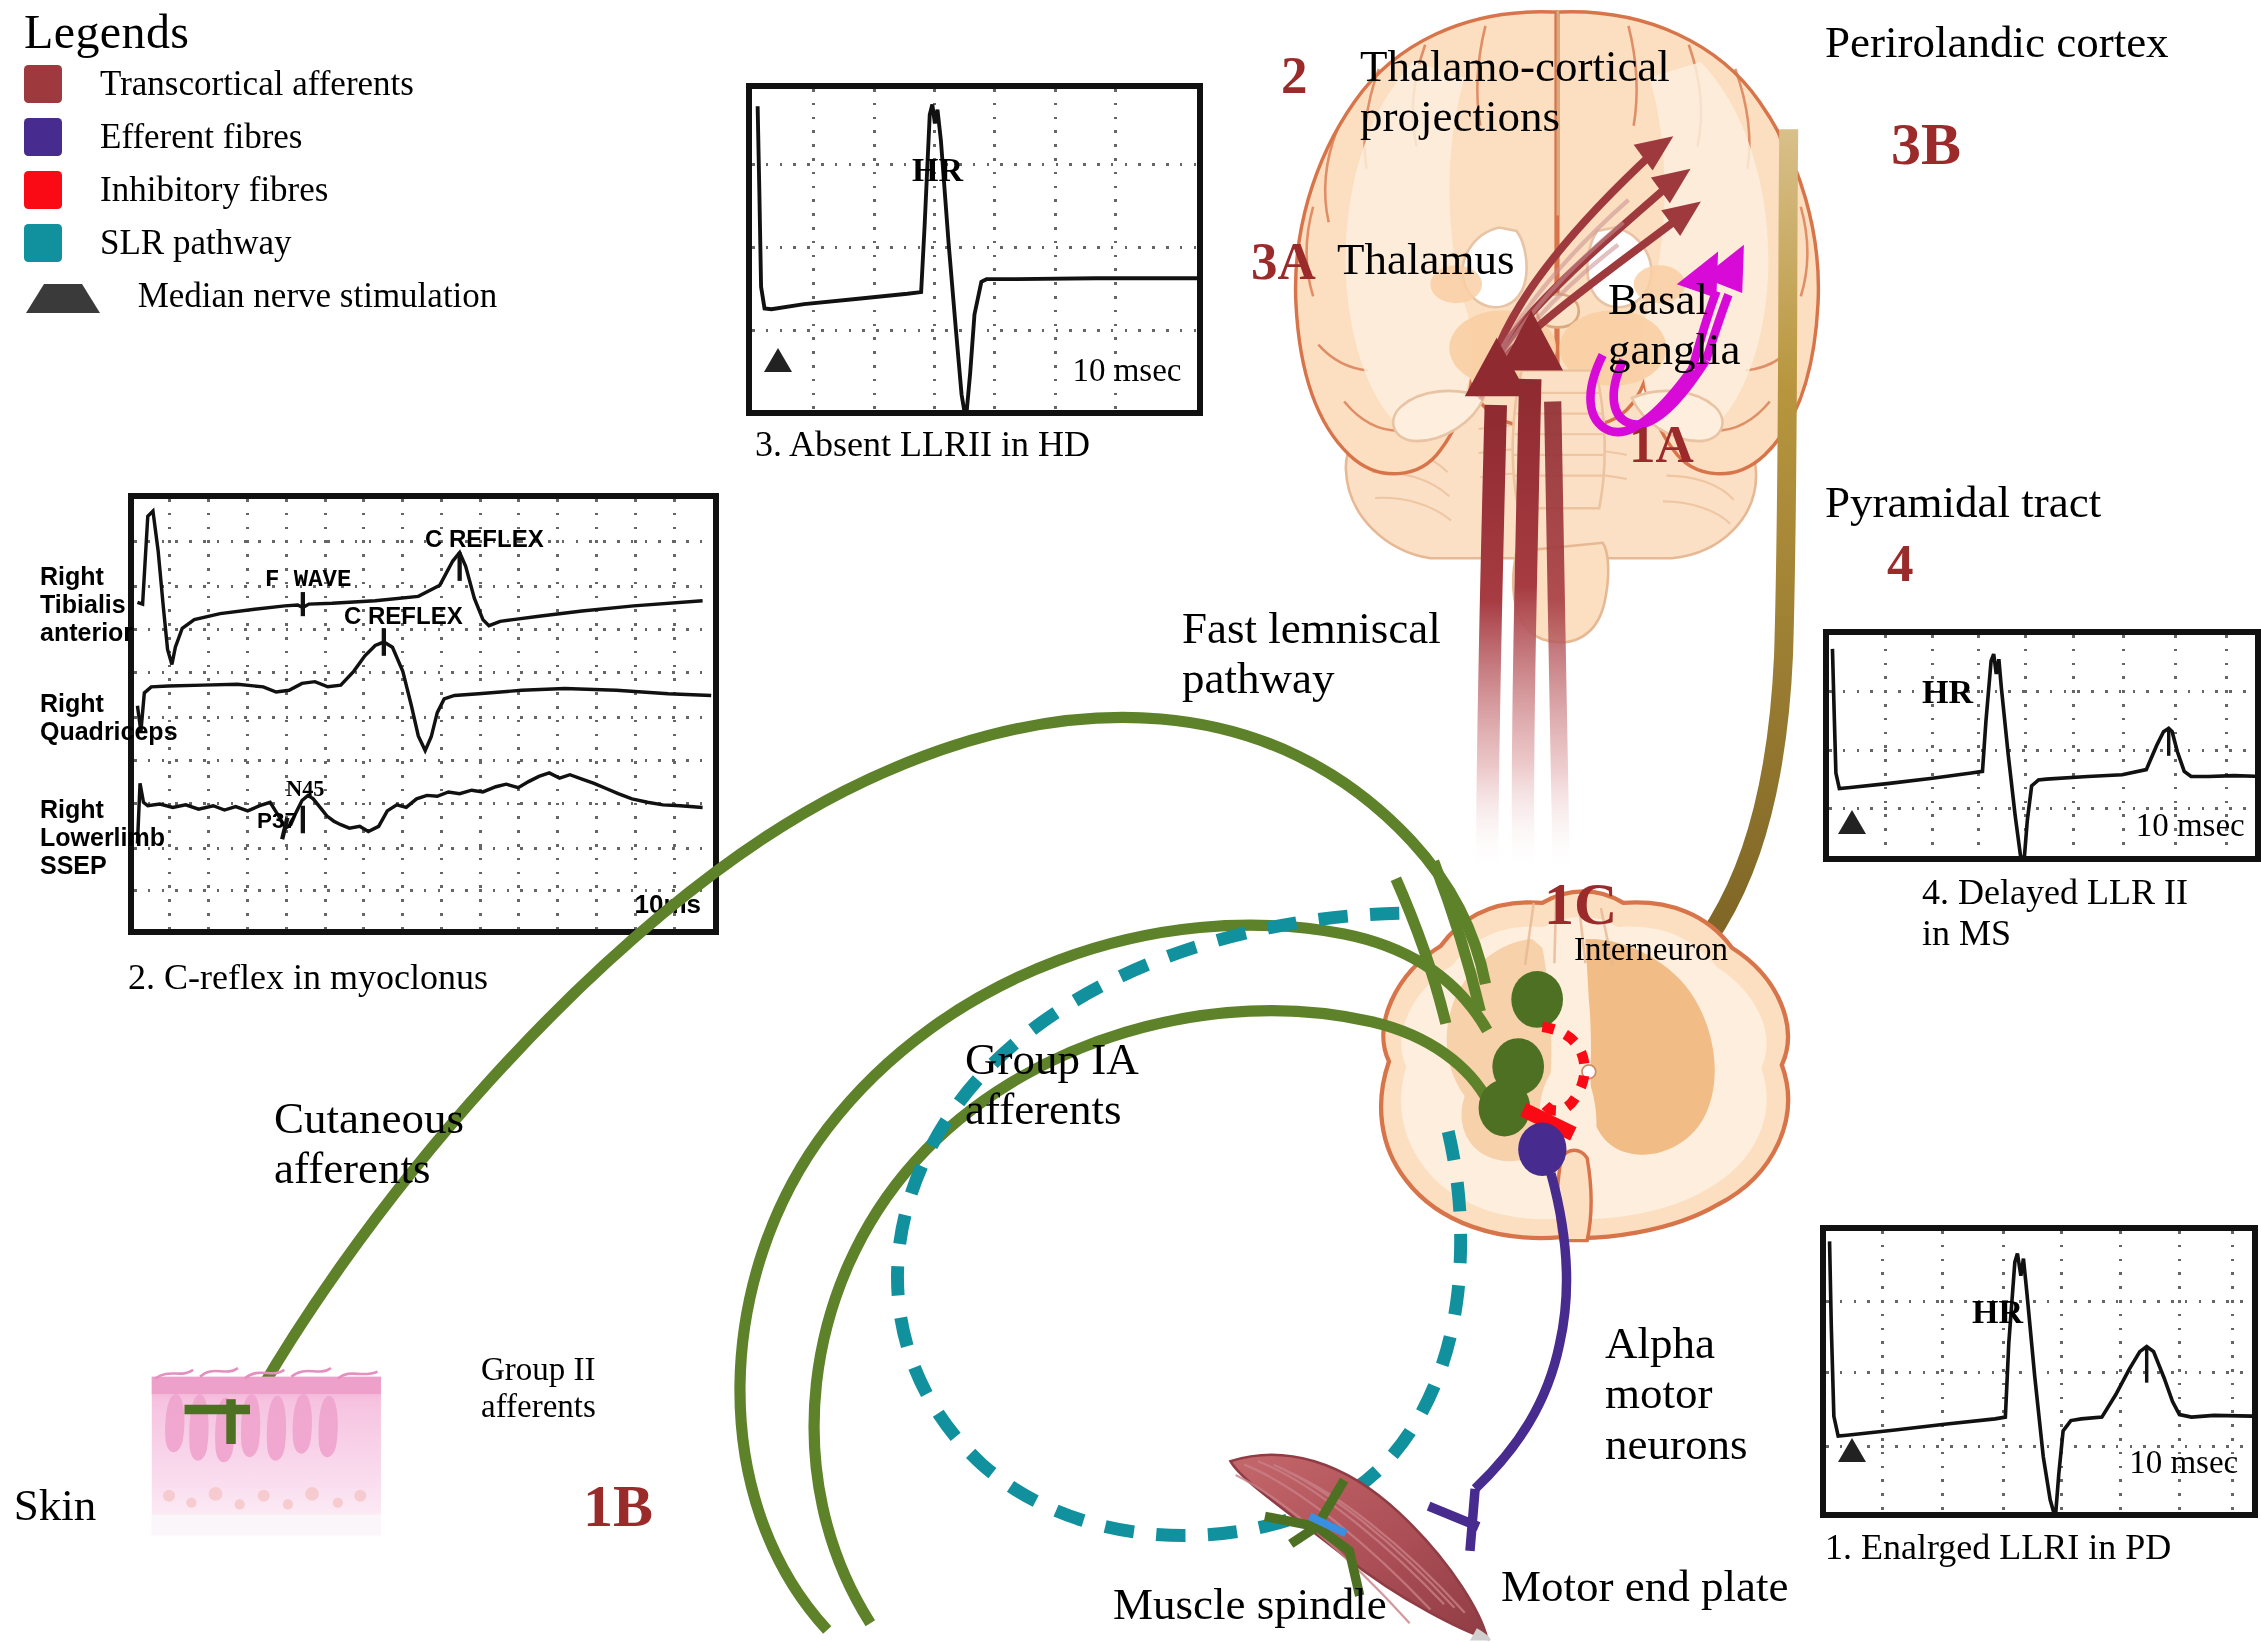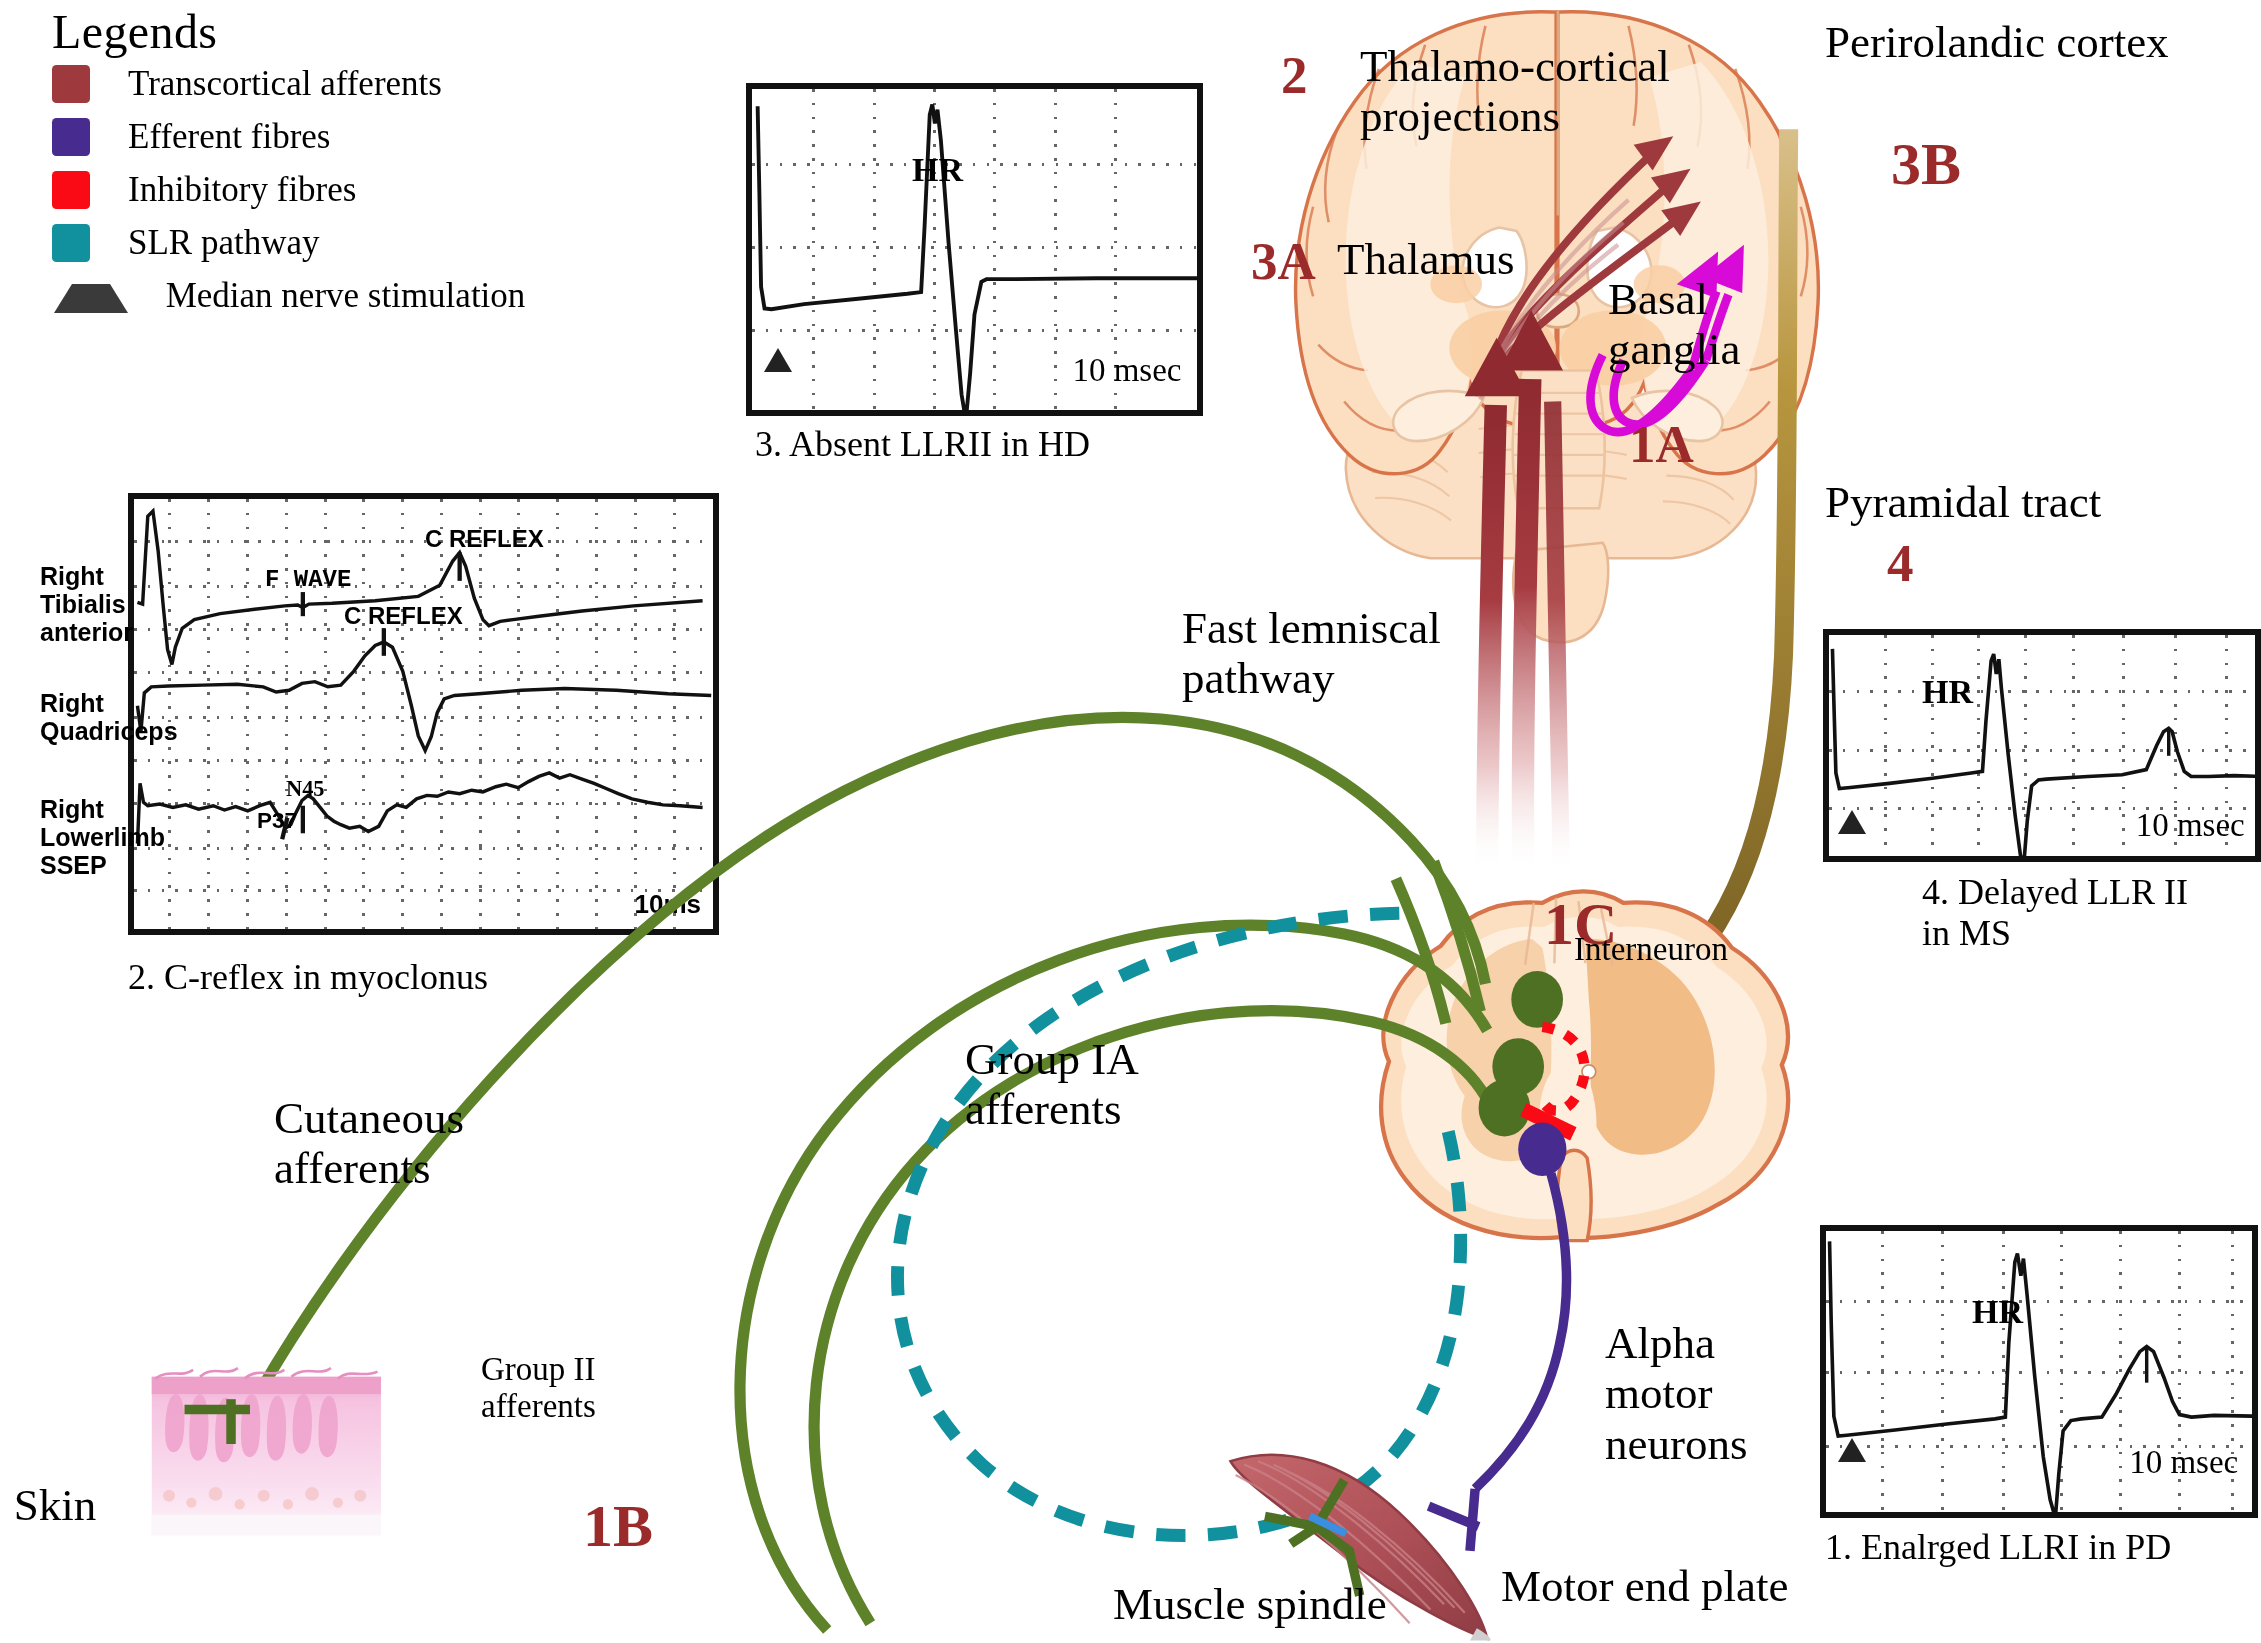--- a/index.html
+++ b/index.html
@@ -2,21 +2,21 @@
 <html style="font-size:13.8px"><head>
 <meta charset="utf-8">
 <style>
   html,body{margin:0;padding:0;background:#ffffff;}
   body{width:2261px;height:1643px;position:relative;overflow:hidden;
        font-family:"Liberation Serif","DejaVu Serif",serif;color:#000;}
 
   .abs{position:absolute;}
 
   
-  #legend{left:24px;top:6.9px;width:534px;margin-left:28px;}
+  #legend{left:24px;top:6.9px;width:534px;}
   #legend-title{font-size:48px;line-height:1.05;letter-spacing:0.4px;}
   .legend-row{display:flex;align-items:center;height:53px;}
   .legend-swatch{width:38px;height:38px;border-radius:4.3px;flex:0 0 38px;margin-right:0px;}
   .legend-tri{width:0;height:0;border-left:18px solid transparent;border-right:18px solid transparent;
               border-bottom:29px solid #3a3a3a;margin-left:1.7px;margin-top:5.2px;flex:0 0 38px;}
   .legend-label{font-size:35px;margin-left:38px;white-space:nowrap;}
 
   
   .emg{background:#fff;border:6px solid #111;box-sizing:border-box;position:absolute;}
   .emg-inner{position:absolute;inset:0;overflow:hidden;}
@@ -29,21 +29,21 @@
       background-image:repeating-linear-gradient(to bottom,#666 0 2.6px, transparent 2.6px 13.8px);}
   .gy{position:absolute;left:0;right:0;height:2.6px;
       background-image:repeating-linear-gradient(to right,#666 0 2.6px, transparent 2.6px 13.8px);}
 
   
   .lab{position:absolute;font-size:40px;line-height:1.12;white-space:pre-line;
        font-family:"Liberation Serif",serif;}
   .lab.sm{font-size:34px;}
   .num{position:absolute;color:#9b2b2b;font-size:53px;font-weight:bold;
        font-family:"Liberation Serif",serif;}
-  .num.big{font-size:60px;margin-top:20px;}
+  .num.big{font-size:60px;}
 </style>
 </head>
 <body>
 
 <div class="abs" id="legend">
   <div id="legend-title">Legends</div>
 
   <div class="legend-row">
     <div class="legend-swatch" style="background:#9e3a3e"></div>
     <div class="legend-label">Transcortical afferents</div>

